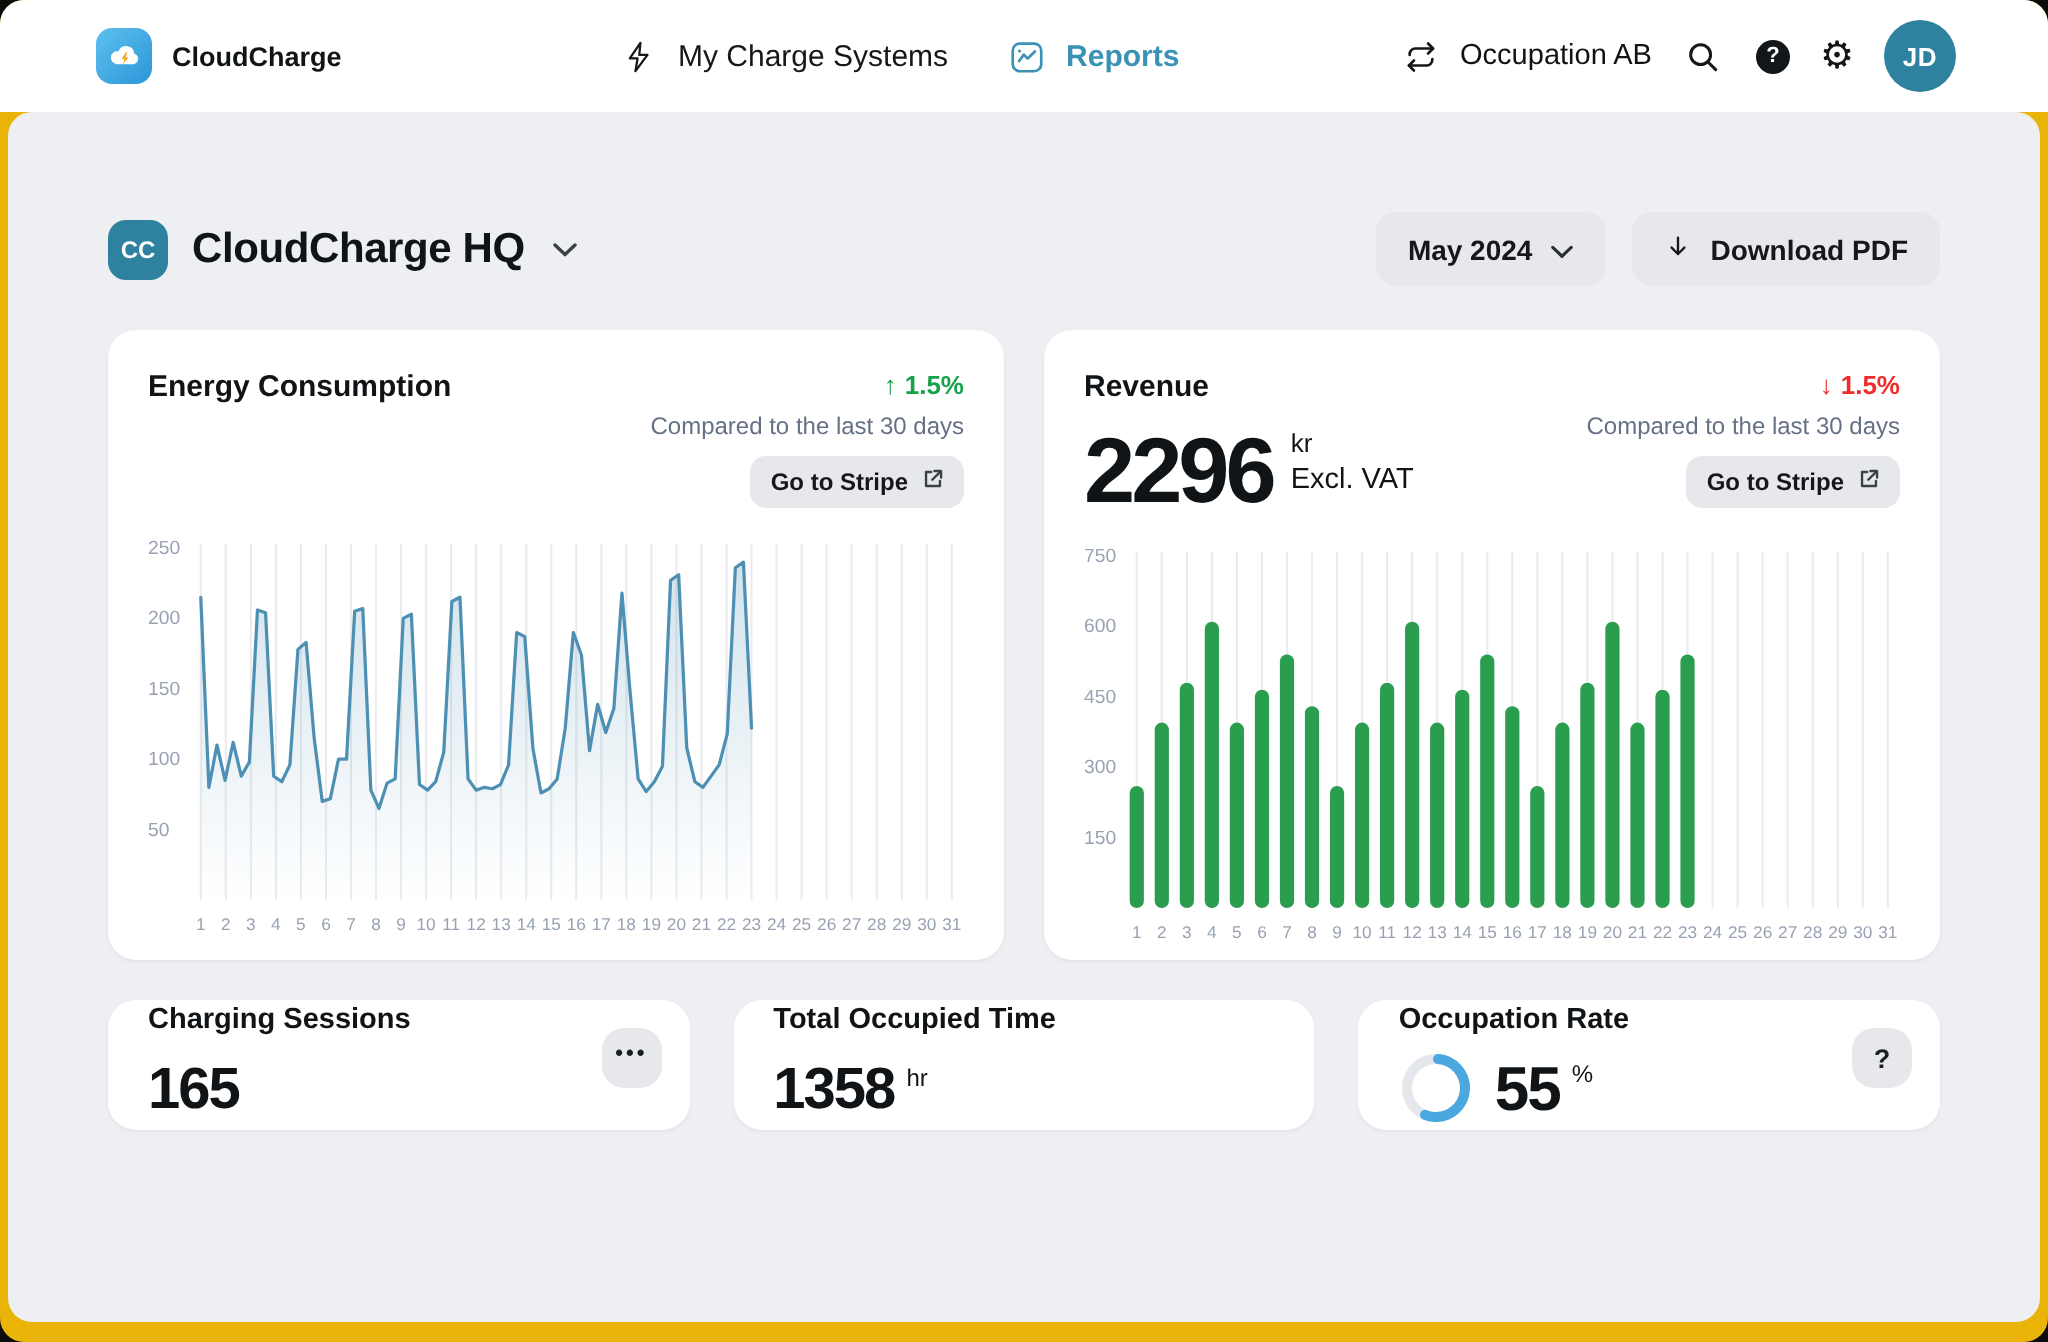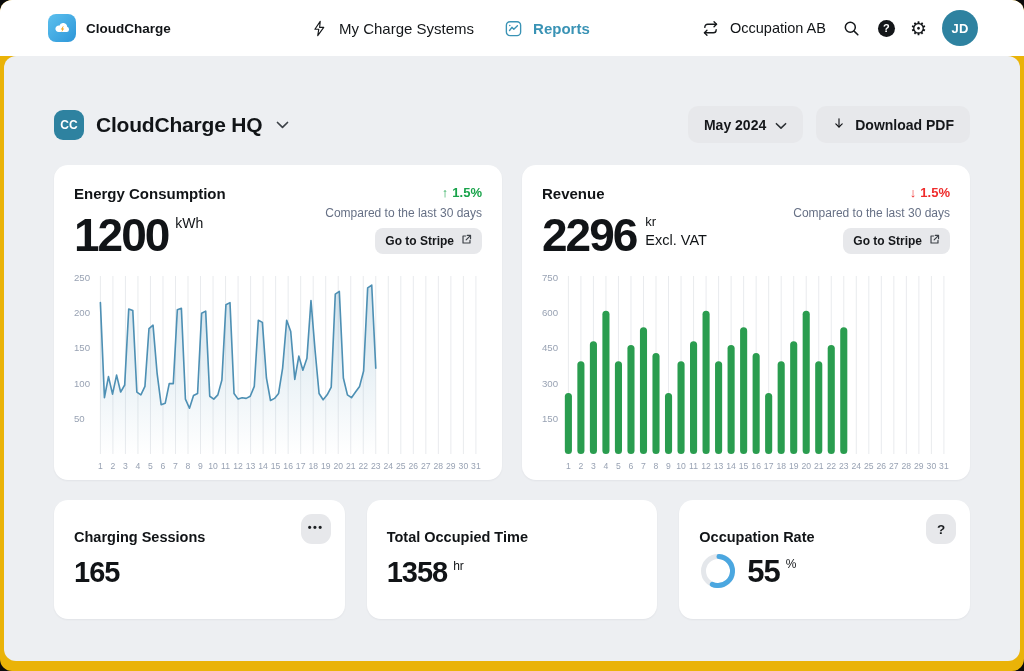--- a/index.html
+++ b/index.html
@@ -41,21 +41,21 @@
   .unit-stack .u2{font-size:14.5px}
   .meta{display:flex;flex-direction:column;align-items:flex-end;gap:6px}
   .delta{font-size:13px;font-weight:700;display:flex;gap:4px}
   .delta.up{color:var(--delta-up-green,#18a34a)}
   .delta.down{color:var(--delta-down-red,#ef2b2b)}
   .compare{font-size:12px;color:var(--muted-text,#667085)}
   .stripe-btn{display:flex;align-items:center;gap:7px;height:26px;padding:0 10px;border:none;border-radius:8px;background:var(--button-bg,#e7e8eb);font-family:inherit;font-size:12px;font-weight:700;color:#15171a;margin-top:2px;cursor:pointer}
   .chart{width:100%;height:210px;margin-top:12px;display:block;font-family:"Liberation Sans",sans-serif}
   
   .cards-small{display:flex;gap:22px;margin-top:20px}
-  .scard{flex:1;position:relative;background:#fff;border-radius:14px;padding:29px 20px;box-shadow:0 1px 2px rgba(16,24,40,.05)}
+  .scard{flex:1;position:relative;background:#fff;border-radius:14px;padding:2px 20px;box-shadow:0 1px 2px rgba(16,24,40,.05)}
   .scard .card-title{font-size:14.5px}
   .sval{margin-top:13px;display:flex;align-items:flex-start}
   .num2{font-size:29px;font-weight:700;letter-spacing:-1px;line-height:1}
   .unit2{font-size:12px;margin-left:6px;margin-top:1px}
   .corner-btn{position:absolute;top:14px;right:14px;width:30px;height:30px;border:none;border-radius:11px;background:var(--button-bg,#e7e8eb);display:flex;align-items:center;justify-content:center;cursor:pointer;font-family:inherit;color:#1b1e21}
   .dots{font-size:11px;font-weight:700;letter-spacing:1.5px;line-height:1;margin-top:-4px}
   .qmark{font-size:13.5px;font-weight:600}
   .occ-row{margin-top:7px;display:flex;align-items:center;gap:10px}
 </style>
 </head>
@@ -151,24 +151,20 @@
         </button>
       </div>
     </div>
 
     <div class="cards-main">
 
       <section class="card">
         <div class="card-top">
           <div>
             <h3 class="card-title">Energy Consumption</h3>
-            <div class="big">
-              <span class="num">1200</span>
-              <span class="unit">kWh</span>
-            </div>
           </div>
           <div class="meta">
             <div class="delta up">
               <span>↑</span>
               <span>1.5%</span>
             </div>
             <div class="compare">Compared to the last 30 days</div>
             <button class="stripe-btn">
               <span>Go to Stripe</span>
               <span>

